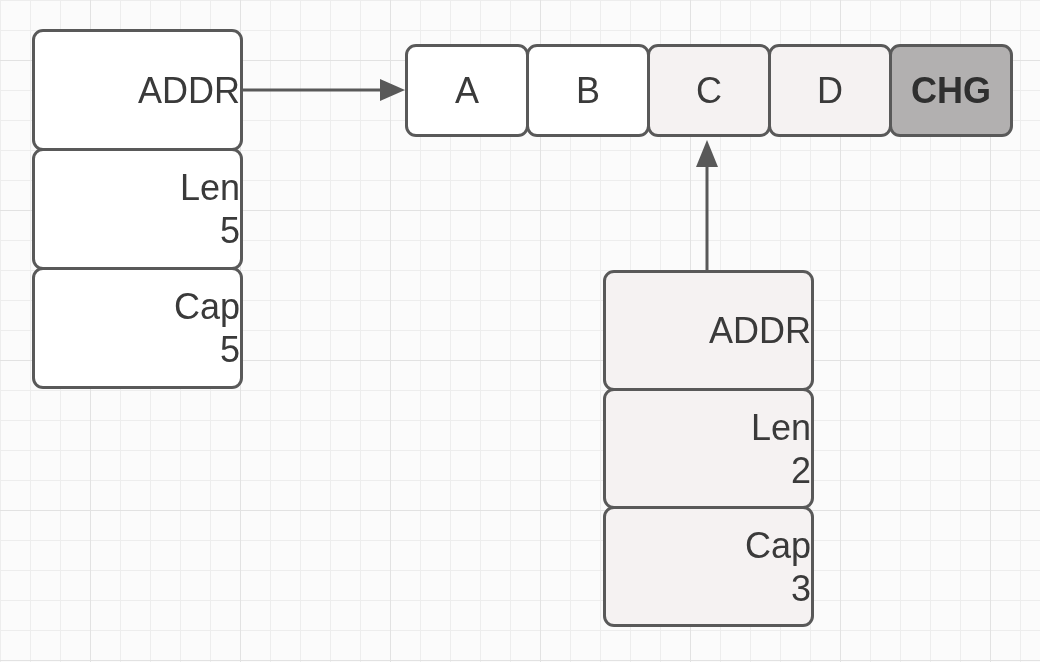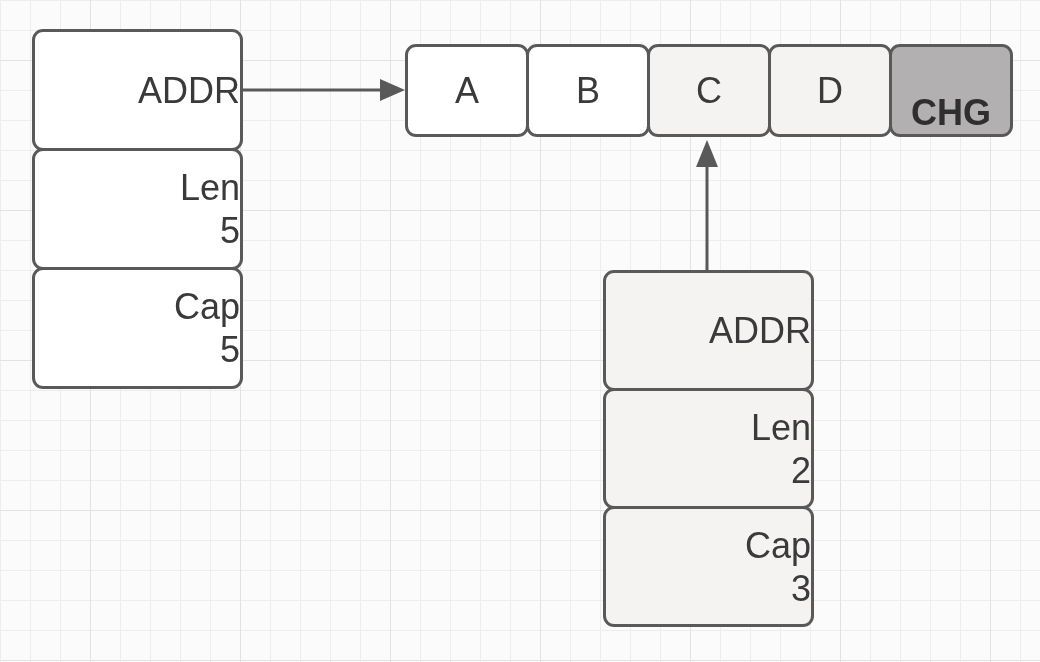--- a/index.html
+++ b/index.html
@@ -50,21 +50,21 @@
   .cell {
     width: 124px; height: 93px;
     border: 3px solid var(--border);
     border-radius: 11px;
     display: flex; align-items: center; justify-content: center;
     color: var(--text); font-size: 36px;
     background: var(--fill-white);
   }
   .cell + .cell { margin-left: -3px; }
   .cell--light { background: var(--fill-light); }
-  .cell--highlight { background: var(--fill-highlight); font-weight: bold; color: #2f2f2f; align-items: flex-end; }
+  .cell--highlight { background: var(--fill-highlight); font-weight: bold; color: #2f2f2f; }
 
   svg.edges { position: absolute; left: 0; top: 0; pointer-events: none; }
   svg.edges line    { stroke: var(--arrow); stroke-width: 3px; }
   svg.edges polygon { fill: var(--arrow); }
 </style>
 </head>
 <body>
 
 <div class="canvas">
 

